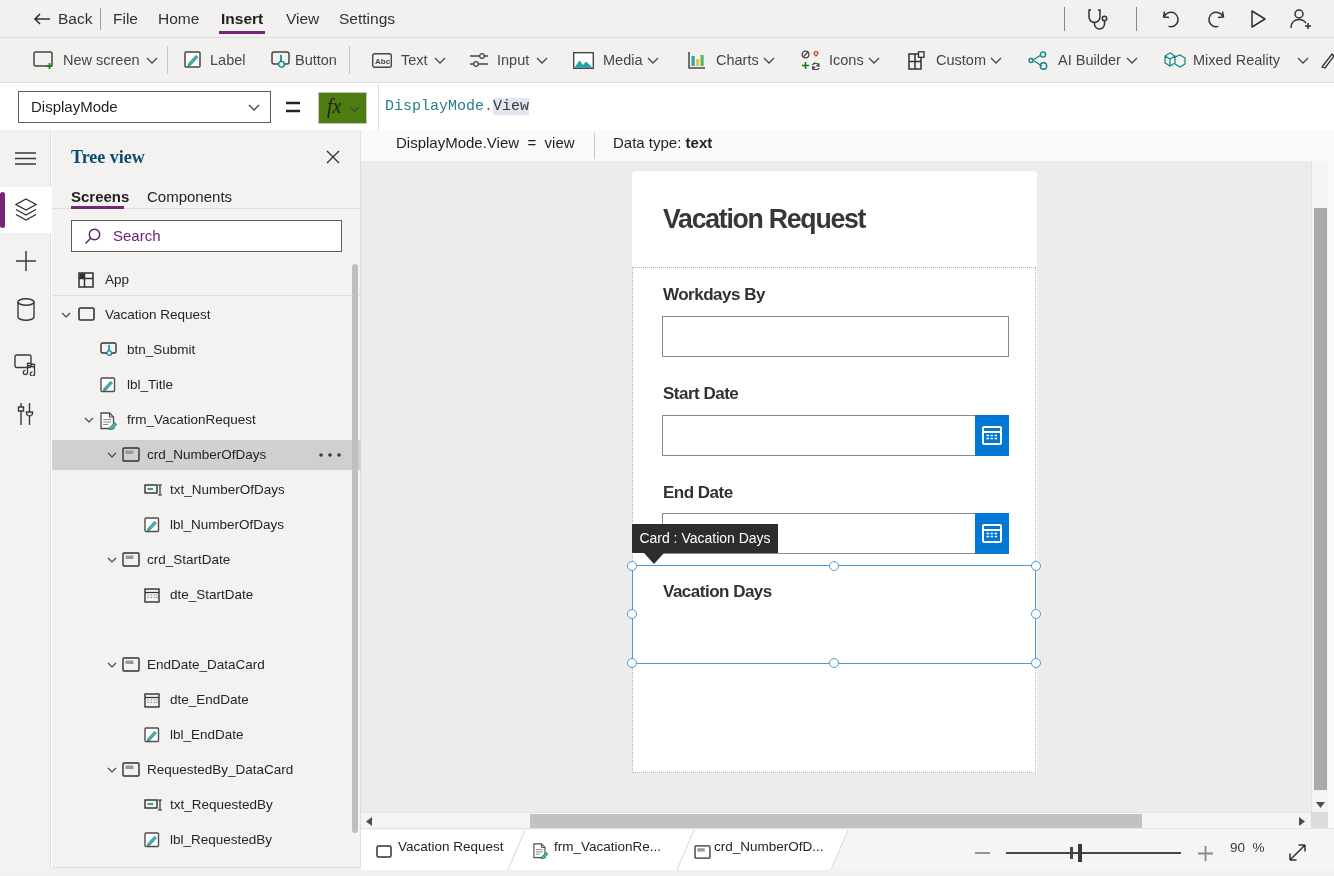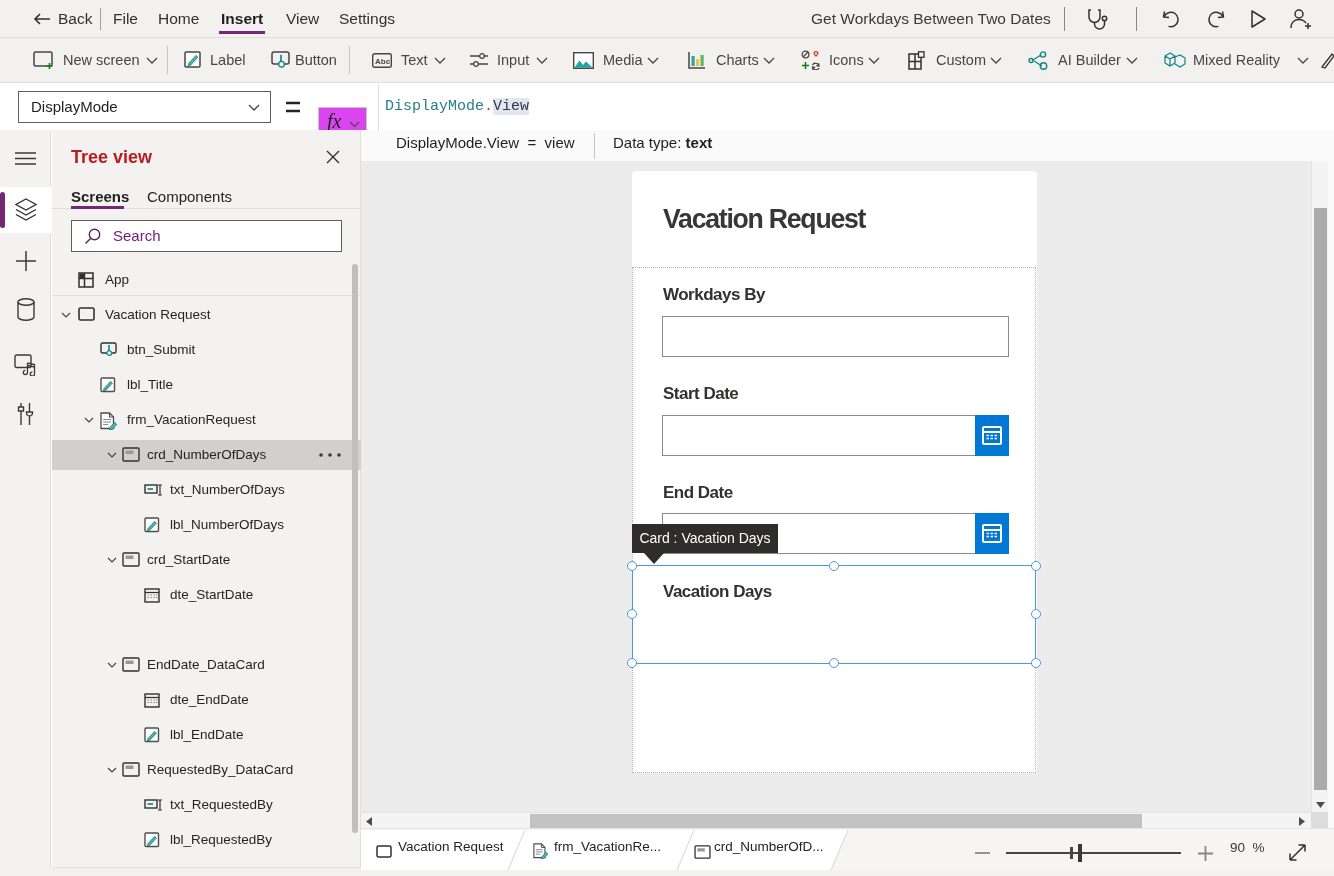--- a/index.html
+++ b/index.html
@@ -17,35 +17,35 @@
   
   #ribbon { left:0; top:38px; width:1334px; height:45px; background:#f2f1f0; border-bottom:1px solid #e1dfdd; }
   .rlabel { position:absolute; top:0; height:44px; line-height:44px; font-size:14.5px; color:#484644; }
   .rchev { position:absolute; top:19px; }
   .rsep { position:absolute; top:8px; height:28px; width:1px; background:#c8c6c4; }
 
   
   #fbar { left:0; top:84px; width:1334px; height:46px; background:#fff; }
   #propdd { position:absolute; left:18px; top:7px; width:253px; height:32px; background:#fff; border:1px solid #605e5c; font-size:15px; color:#201f1e; line-height:30px; padding-left:12px; }
   
-  #fxbtn { position:absolute; left:318px; top:23px; width:49px; height:32px; background:#d946ef; border:1px solid #c8c6c4; }
+  #fxbtn { position:absolute; left:318px; top:8px; width:49px; height:32px; background:#4d7c0f; border:1px solid #c8c6c4; }
   #fml { position:absolute; left:385px; top:8px; font-family:"Liberation Mono", monospace; font-size:15px; line-height:30px; color:#201f1e; }
   #fbar .leftline { position:absolute; left:378px; top:0; width:1px; height:46px; background:#e1dfdd; }
 
   
   #subrow { left:361px; top:130px; width:973px; height:31px; background:#fbfafa; font-size:15px; color:#201f1e; }
 
   
   #rail { left:0; top:130px; width:51px; height:746px; background:#f3f2f1; border-right:1px solid #e1dfdd; }
   #railActive { position:absolute; left:0; top:57px; width:51px; height:46px; background:#fff; }
   #railActive .bar { position:absolute; left:0; top:5px; width:5px; height:36px; background:#742774; border-radius:3px; }
 
   
   #tree { left:52px; top:130px; width:309px; height:738px; background:#f3f2f1; border-right:1px solid #e1dfdd; border-bottom:1px solid #e1dfdd; }
-  #treeTitle { position:absolute; left:19px; top:17px; font-size:18px; font-weight:700; color:#b91c1c; }
+  #treeTitle { position:absolute; left:19px; top:17px; font-size:18px; font-weight:700; color:#0c4a6e;font-family:Liberation Serif, serif; }
   #treeClose { position:absolute; left:274px; top:20px; }
   .tab { position:absolute; top:58px; font-size:15px; color:#252423; }
   #tabline { position:absolute; left:0; top:78px; width:309px; height:1px; background:#e1dfdd; }
   #tabunder { position:absolute; left:19px; top:76px; width:53px; height:3px; background:#742774; }
   #search { position:absolute; left:19px; top:90px; width:271px; height:32px; background:#fff; border:1px solid #605e5c; }
   #search span { position:absolute; left:41px; top:6px; font-size:15px; color:#701a75;text-align:center; }
   .trow { position:absolute; left:0; width:309px; height:30px; }
   .trow.sel { background:#d2d0ce; }
   .trow .txt { position:absolute; top:7px; font-size:13.5px; color:#252423; white-space:nowrap; }
   .trow svg.icn { position:absolute; top:7px; }
@@ -88,21 +88,20 @@
     <svg class="abs" style="left:33px;top:13px" width="18" height="12" viewBox="0 0 18 12">
         <path d="M7 1 L2 6 L7 11 M2 6 H17" stroke="#323130" stroke-width="1.6" fill="none"></path>
       </svg>
     <span class="topmenu" style="left:58px">Back</span>
     <div class="vsep" style="left:100px;top:8px;height:22px;background:#a19f9d"></div>
     <span class="topmenu" style="left:113px">File</span>
     <span class="topmenu" style="left:158px">Home</span>
     <span class="topmenu" id="insertTab" style="left:221px">Insert</span>
     <span class="topmenu" style="left:286px">View</span>
     <span class="topmenu" style="left:339px">Settings</span>
-    <span class="topmenu" style="left:811px;color:#3b3a39">Get Workdays Between Two Dates</span>
     <div class="vsep" style="left:1064px;top:7px;height:24px;background:#8a8886"></div>
 
     <svg class="abs" style="left:1087px;top:9px" width="22" height="21" viewBox="0 0 22 21">
       <path d="M4 1 L2 1 L2 8 a5.5 5.5 0 0 0 11 0 L13 1 L11 1" stroke="#323130" stroke-width="1.5" fill="none"></path>
       <path d="M7.5 13.5 L7.5 15 a5 5 0 0 0 10 0 L17.5 11.5" stroke="#323130" stroke-width="1.5" fill="none"></path>
       <circle cx="17.5" cy="9.5" r="2.2" stroke="#323130" stroke-width="1.5" fill="none"></circle>
     </svg>
     <div class="vsep" style="left:1136px;top:7px;height:24px;background:#8a8886"></div>
 
     <svg class="abs" style="left:1161px;top:9px" width="20" height="20" viewBox="0 0 20 20">

